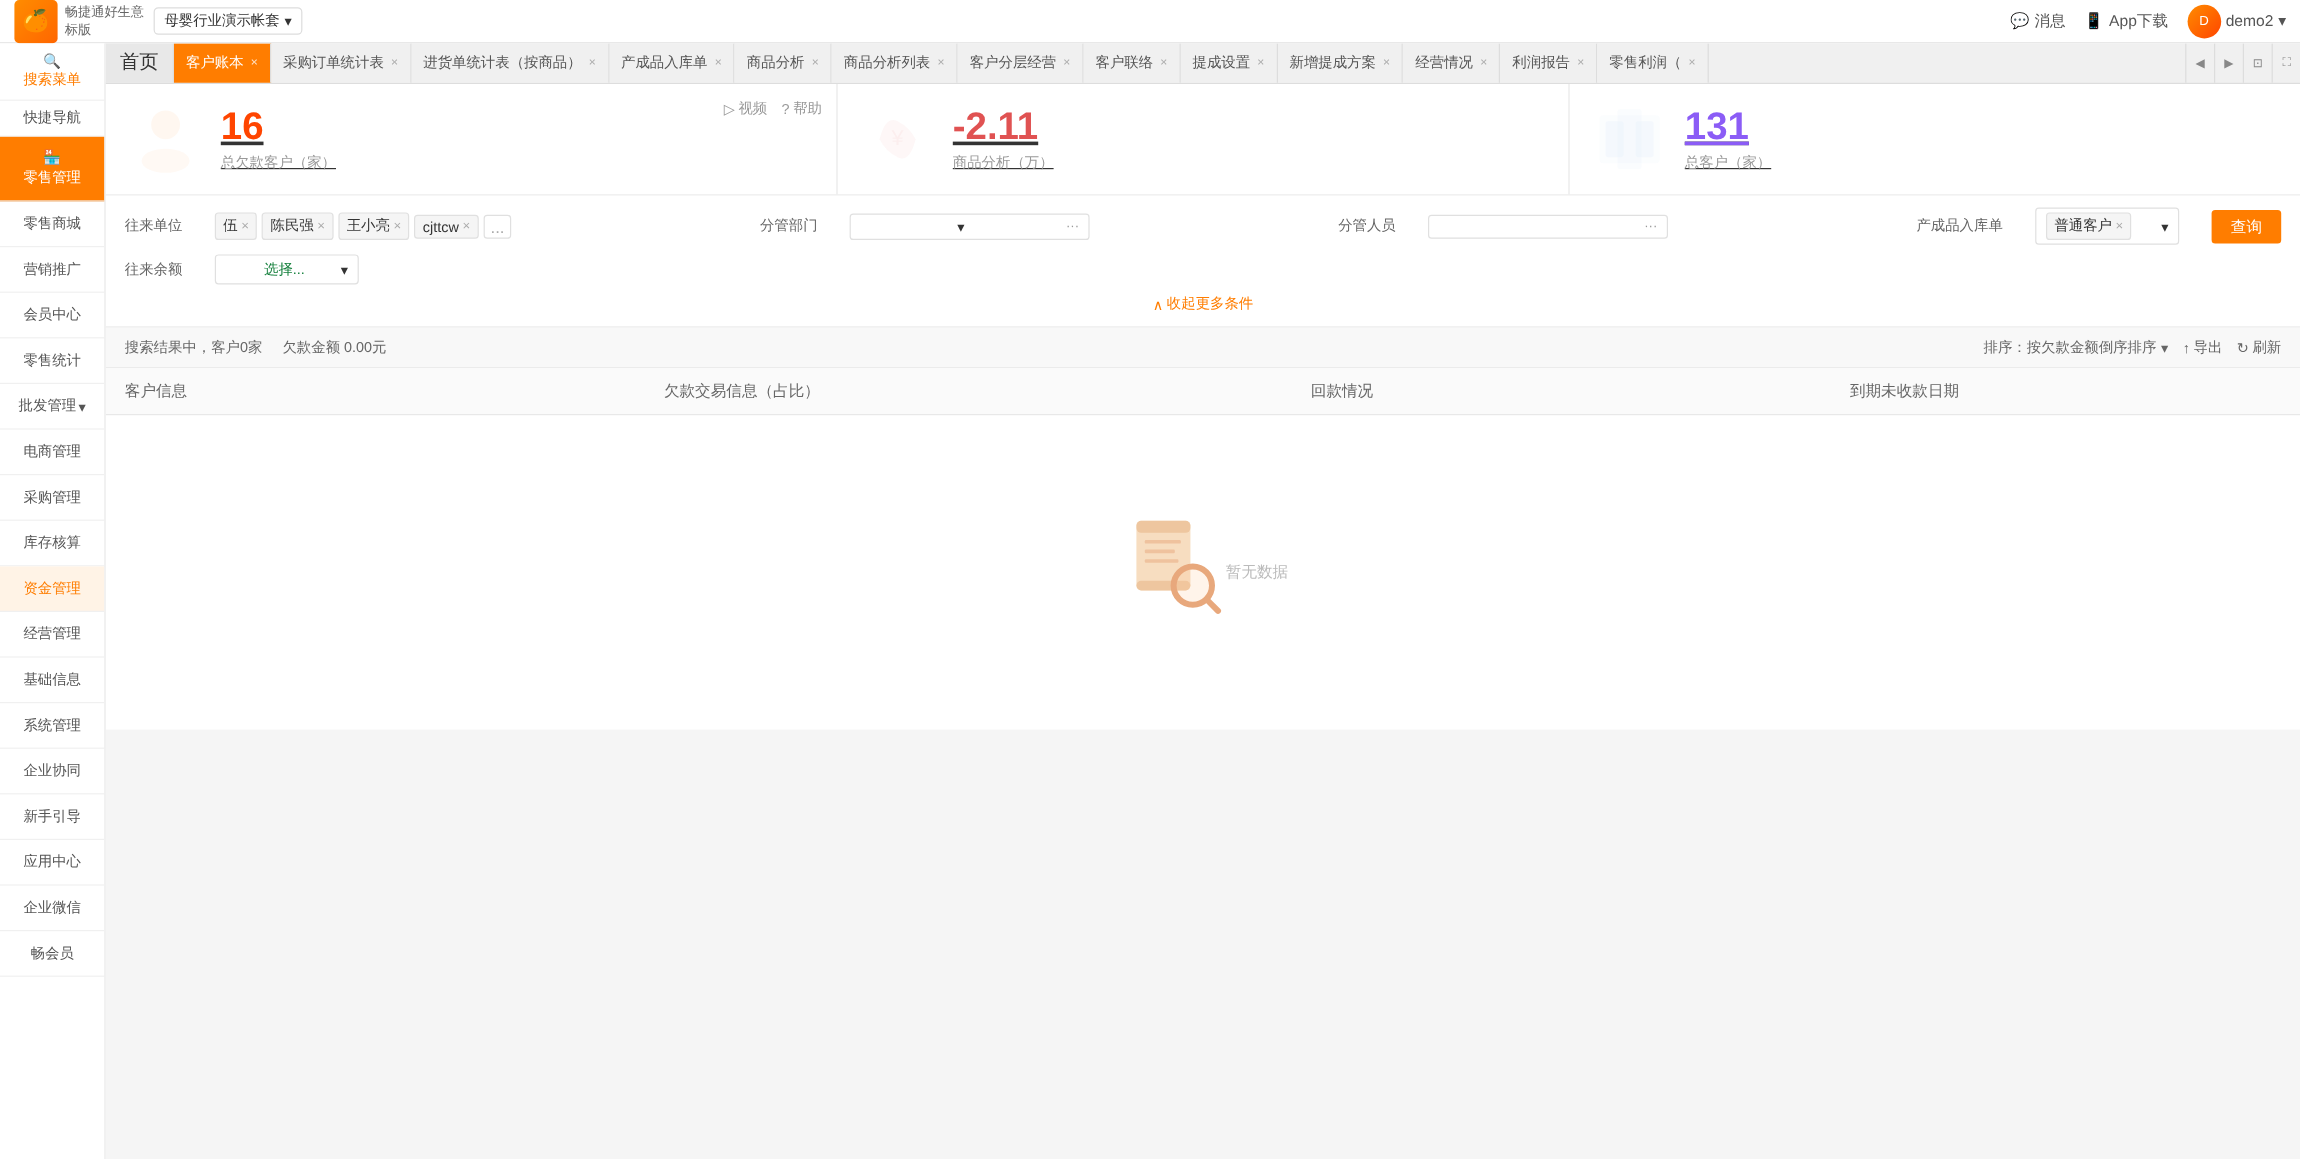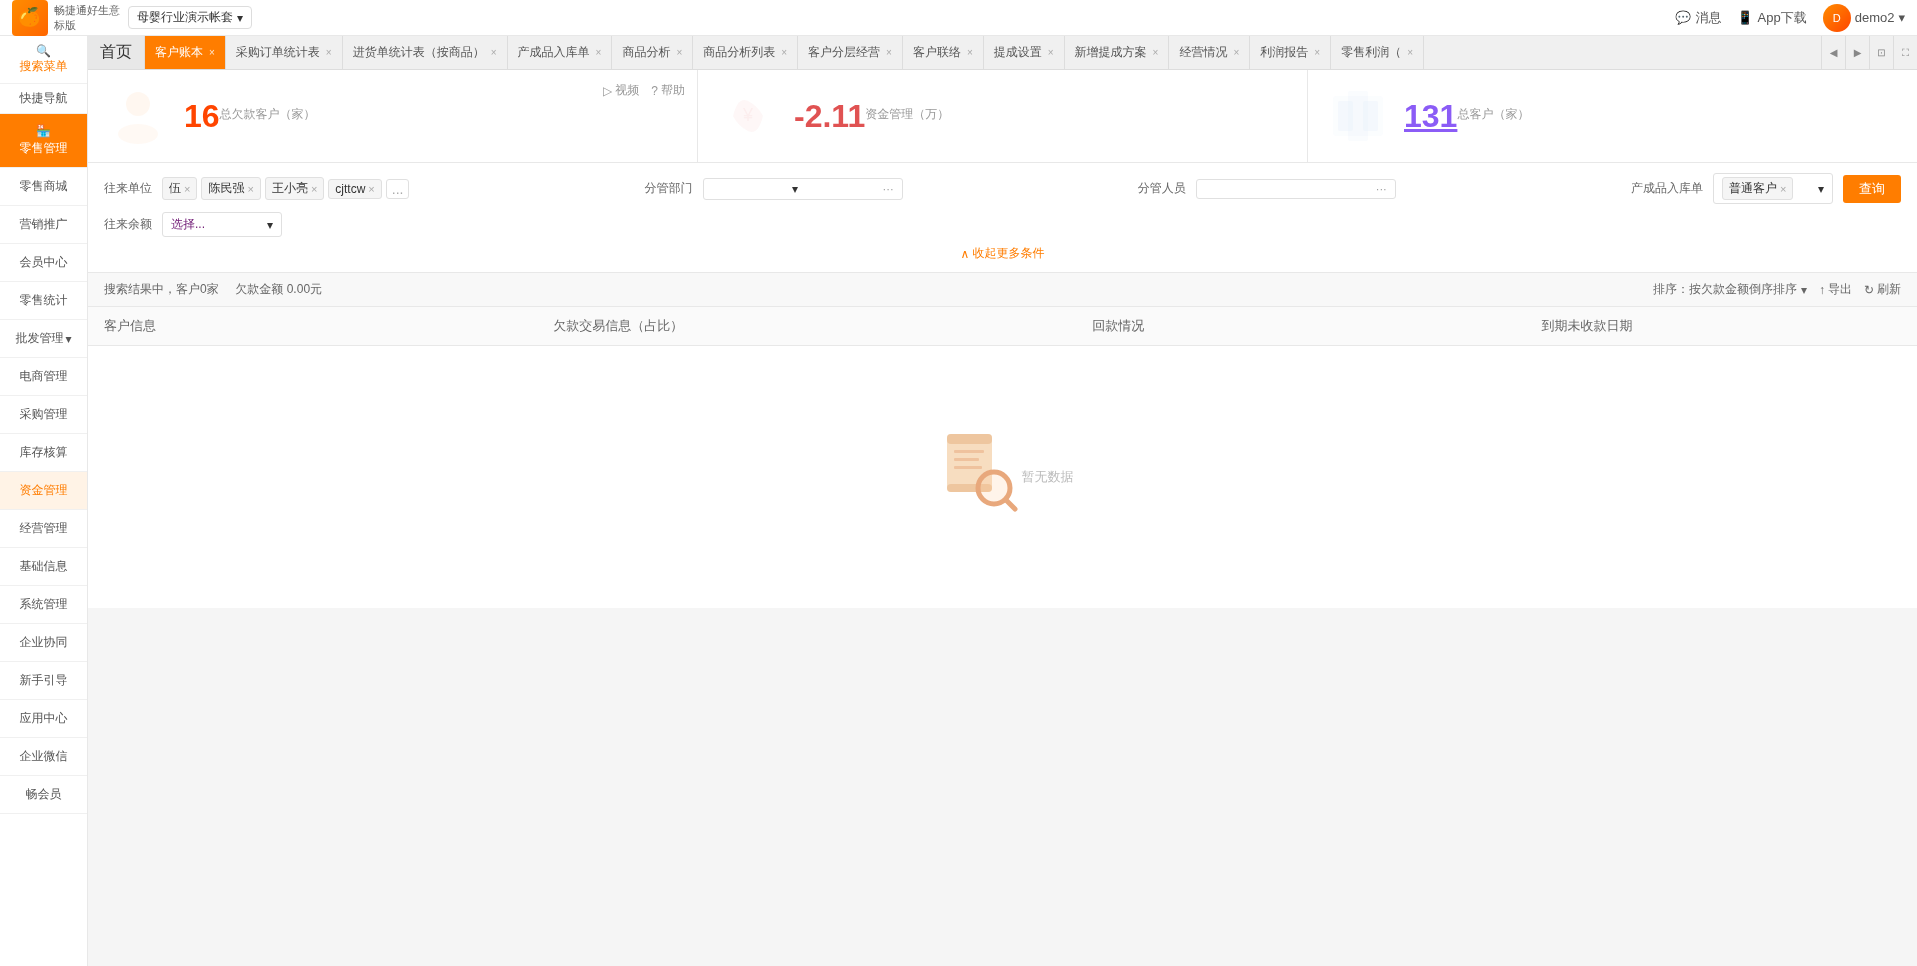--- a/index.html
+++ b/index.html
@@ -42,32 +42,32 @@
     .sidebar-item-with-arrow { display: flex; align-items: center; justify-content: center; gap: 2px; }
 
     
     .summary-row { display: flex; background: #fff; border-bottom: 1px solid #e8e8e8; flex-shrink: 0; }
     .summary-card { flex: 1; padding: 16px 20px; display: flex; align-items: center; gap: 16px; border-right: 1px solid #e8e8e8; position: relative; }
     .summary-card:last-child { border-right: none; }
     .summary-card-icon { width: 60px; height: 60px; opacity: 0.15; display: flex; align-items: center; justify-content: center; font-size: 40px; }
     .summary-card-icon.orange { color: #ff7d00; }
     .summary-card-icon.red { color: #e05252; }
     .summary-card-icon.blue { color: #4a90d9; }
-    .summary-card-content { display: flex; flex-direction: row; }
+    .summary-card-content { display: flex; flex-direction: column; text-decoration: underline; }
     .summary-value { font-size: 32px; font-weight: bold; line-height: 1; }
     .summary-value.orange { color: #ff4500; }
     .summary-value.red { color: #e05252; }
     .summary-value.black { color: #8b5cf6; text-decoration: underline; }
     .summary-label { font-size: 12px; color: #999; margin-top: 6px; }
     .summary-actions { position: absolute; right: 12px; top: 12px; display: flex; gap: 12px; font-size: 12px; color: #999; }
     .summary-actions span { cursor: pointer; display: flex; align-items: center; gap: 3px; }
 
     
     .filter-area { background: #fff; padding: 10px 16px; border-bottom: 1px solid #e8e8e8; flex-shrink: 0; }
-    .filter-row { display: flex; align-items: center; gap: 10px; margin-bottom: 8px; flex-wrap: nowrap; }
+    .filter-row { display: flex; align-items: center; gap: 27px; margin-bottom: 8px; flex-wrap: nowrap; }
     .filter-label { font-size: 12px; color: #666; white-space: nowrap; }
     .filter-tags { display: flex; align-items: center; gap: 4px; flex-wrap: wrap; }
     .filter-tag { background: #f5f5f5; border: 1px solid #e0e0e0; border-radius: 3px; padding: 2px 6px; font-size: 12px; color: #333; display: flex; align-items: center; gap: 3px; }
     .filter-tag .remove-x { color: #aaa; cursor: pointer; font-size: 11px; }
     .filter-more-btn { color: #aaa; cursor: pointer; font-size: 14px; border: 1px solid #e0e0e0; border-radius: 3px; padding: 1px 5px; }
     .filter-select { border: 1px solid #e0e0e0; border-radius: 3px; padding: 3px 8px; font-size: 12px; color: #333; background: #fff; cursor: pointer; min-width: 120px; display: flex; align-items: center; justify-content: space-between; gap: 8px; }
     .filter-select-wide { min-width: 200px; }
     .query-btn { background: #ff7d00; color: #fff; border: none; border-radius: 3px; padding: 5px 16px; font-size: 13px; cursor: pointer; white-space: nowrap; }
     .collapse-btn { color: #ff7d00; font-size: 12px; cursor: pointer; display: flex; align-items: center; gap: 3px; }
 
@@ -286,21 +286,21 @@
           </div>
           <div class="summary-card">
             <div class="summary-card-icon red">
               <svg width="60" height="60" viewBox="0 0 60 60">
                 <path d="M15,30 Q20,10 30,15 Q40,20 45,30 Q40,50 30,45 Q20,40 15,30Z" fill="#e05252" opacity="0.3"></path>
                 <text x="30" y="35" text-anchor="middle" font-size="18" fill="#e05252" opacity="0.5">¥</text>
               </svg>
             </div>
             <div class="summary-card-content">
               <div class="summary-value red">-2.11</div>
-              <div class="summary-label">资金管理（万）</div>
+              <div class="summary-label">商品分析（万）</div>
             </div>
           </div>
           <div class="summary-card">
             <div class="summary-card-icon blue">
               <svg width="60" height="60" viewBox="0 0 60 60">
                 <rect x="5" y="10" width="50" height="40" rx="3" fill="#4a90d9" opacity="0.15"></rect>
                 <rect x="10" y="15" width="15" height="30" rx="2" fill="#4a90d9" opacity="0.3"></rect>
                 <rect x="35" y="15" width="15" height="30" rx="2" fill="#4a90d9" opacity="0.3"></rect>
                 <rect x="20" y="5" width="20" height="50" rx="2" fill="#4a90d9" opacity="0.2"></rect>
               </svg>
@@ -356,21 +356,21 @@
                   <span class="remove-x">×</span>
                 </div>
               </div>
               <span>▾</span>
             </div>
             <button class="query-btn">查询</button>
           </div>
           <div class="filter-row">
             <div class="filter-label">往来余额</div>
             <div class="filter-select" style="min-width:120px;">
-              <span style="color:#701a75;">选择...</span>
+              <span style="color:#15803d;margin-left:32px;">选择...</span>
               <span>▾</span>
             </div>
           </div>
           <div style="display:flex;justify-content:center;margin-top:4px;">
             <div class="collapse-btn">
               <span>∧</span>
               <span>收起更多条件</span>
             </div>
           </div>
         </div>

